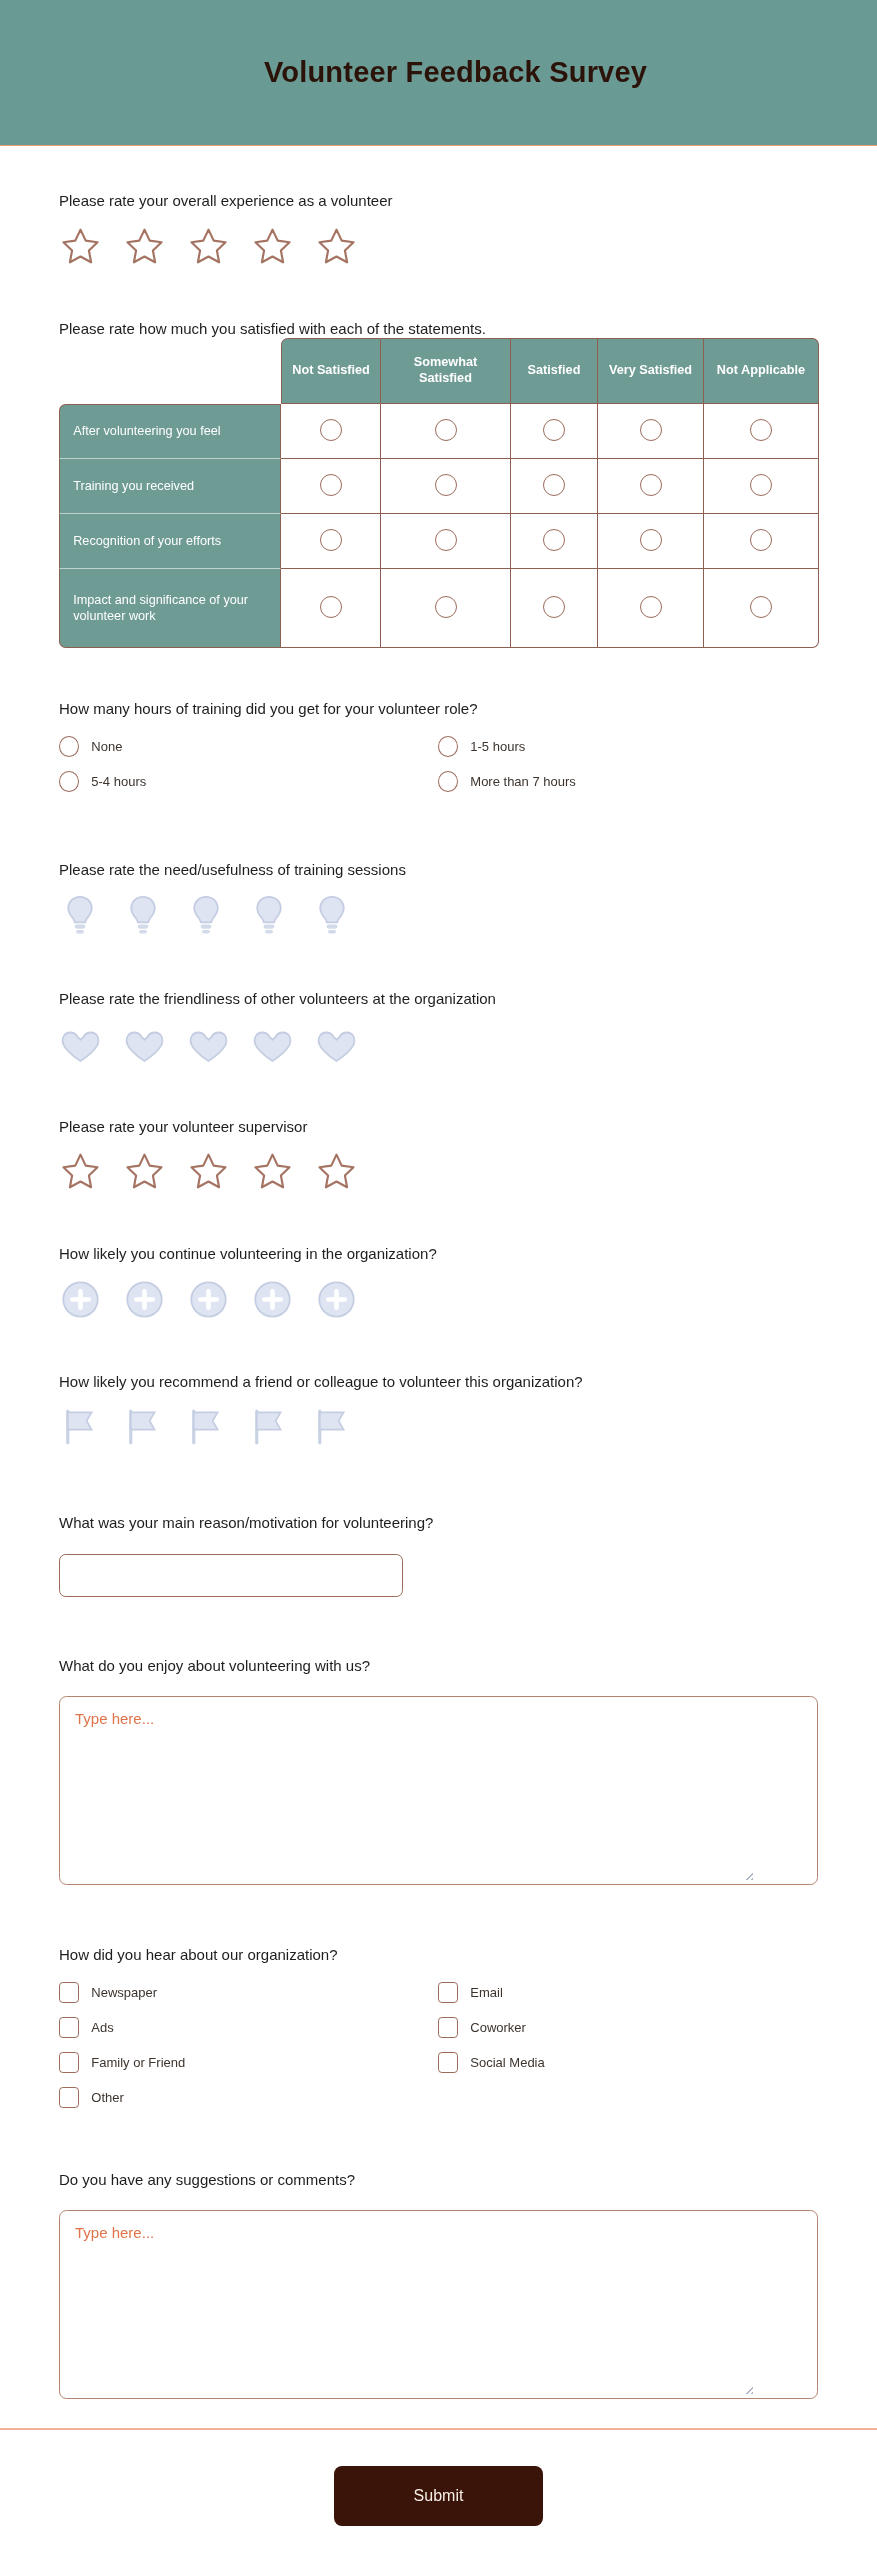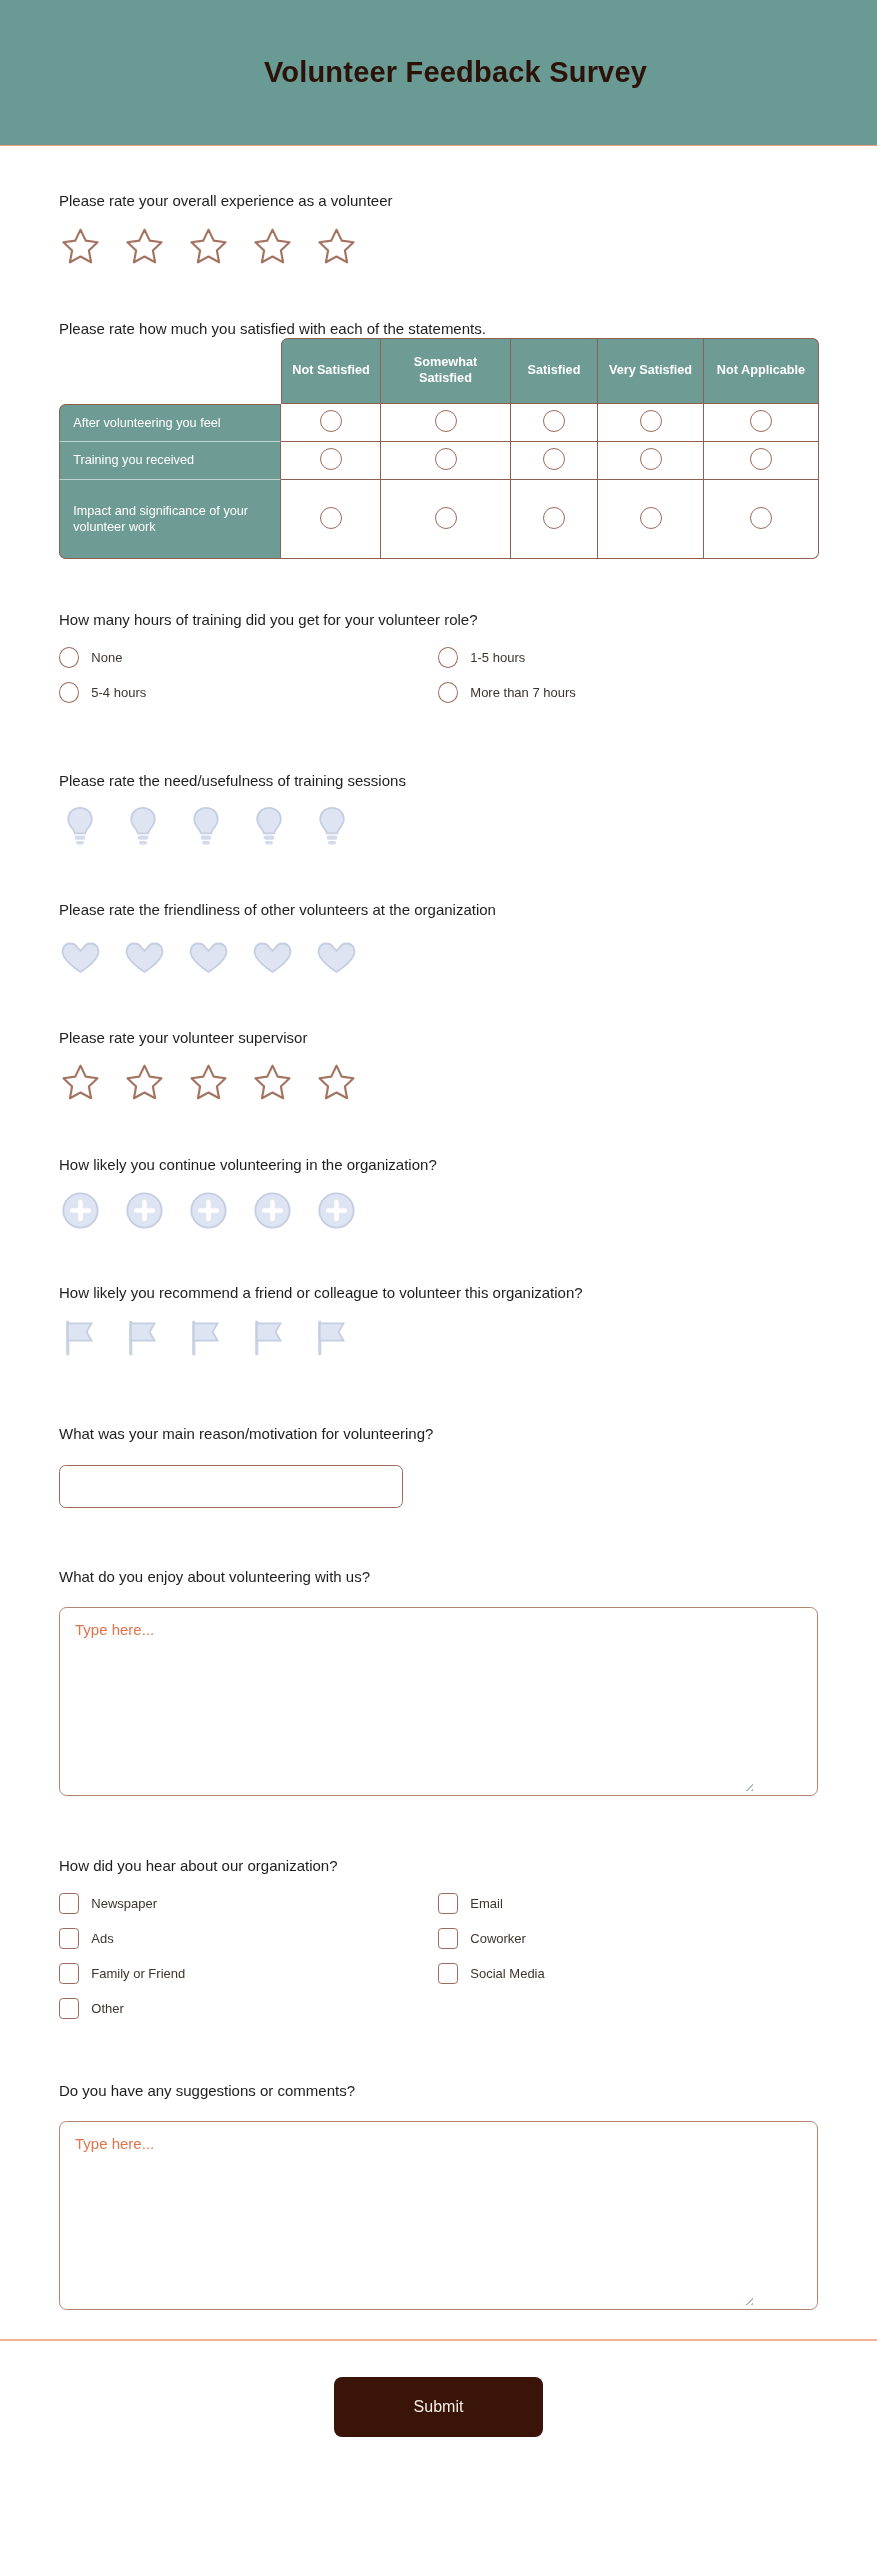--- a/index.html
+++ b/index.html
@@ -42,21 +42,21 @@
   
   .matrix {
     width: 759px;
     border-collapse: separate;
     border-spacing: 0;
     font-size: 12.7px;
     table-layout: fixed;
   }
   .matrix th, .matrix td { vertical-align: middle; }
   .matrix thead tr { height: 66px; }
-  .matrix tbody tr { height: 38px; }
+  .matrix tbody tr { height: 55px; }
   .matrix tbody tr:last-child { height: 79px; }
   .corner { background: #ffffff; border: none; }
   .hcell {
     background: #6f9b95; color: #ffffff; font-weight: bold;
     text-align: center; padding: 3.8px 7.5px; line-height: 1.25;
     border-top: 0.9px solid #8c5f50; border-right: 0.9px solid #8c5f50; border-bottom: 0.9px solid #8c5f50;
   }
   .hcell.first { border-left: 0.9px solid #8c5f50; border-top-left-radius: 6.6px; }
   .hcell.last { border-top-right-radius: 6.6px; }
   .rlabel {
@@ -181,20 +181,28 @@
         </tr>
         <tr>
           <td class="rlabel">Training you received</td>
           <td class="mcell"><span class="radio-circle"></span></td>
           <td class="mcell"><span class="radio-circle"></span></td>
           <td class="mcell"><span class="radio-circle"></span></td>
           <td class="mcell"><span class="radio-circle"></span></td>
           <td class="mcell last"><span class="radio-circle"></span></td>
         </tr>
         <tr>
+          <td class="rlabel">Recognition of your efforts</td>
+          <td class="mcell"><span class="radio-circle"></span></td>
+          <td class="mcell"><span class="radio-circle"></span></td>
+          <td class="mcell"><span class="radio-circle"></span></td>
+          <td class="mcell"><span class="radio-circle"></span></td>
+          <td class="mcell last"><span class="radio-circle"></span></td>
+        </tr>
+        <tr>
           <td class="rlabel">Impact and significance of your volunteer work</td>
           <td class="mcell"><span class="radio-circle"></span></td>
           <td class="mcell"><span class="radio-circle"></span></td>
           <td class="mcell"><span class="radio-circle"></span></td>
           <td class="mcell"><span class="radio-circle"></span></td>
           <td class="mcell last"><span class="radio-circle"></span></td>
         </tr>
       </tbody>
     </table>
   </section>

